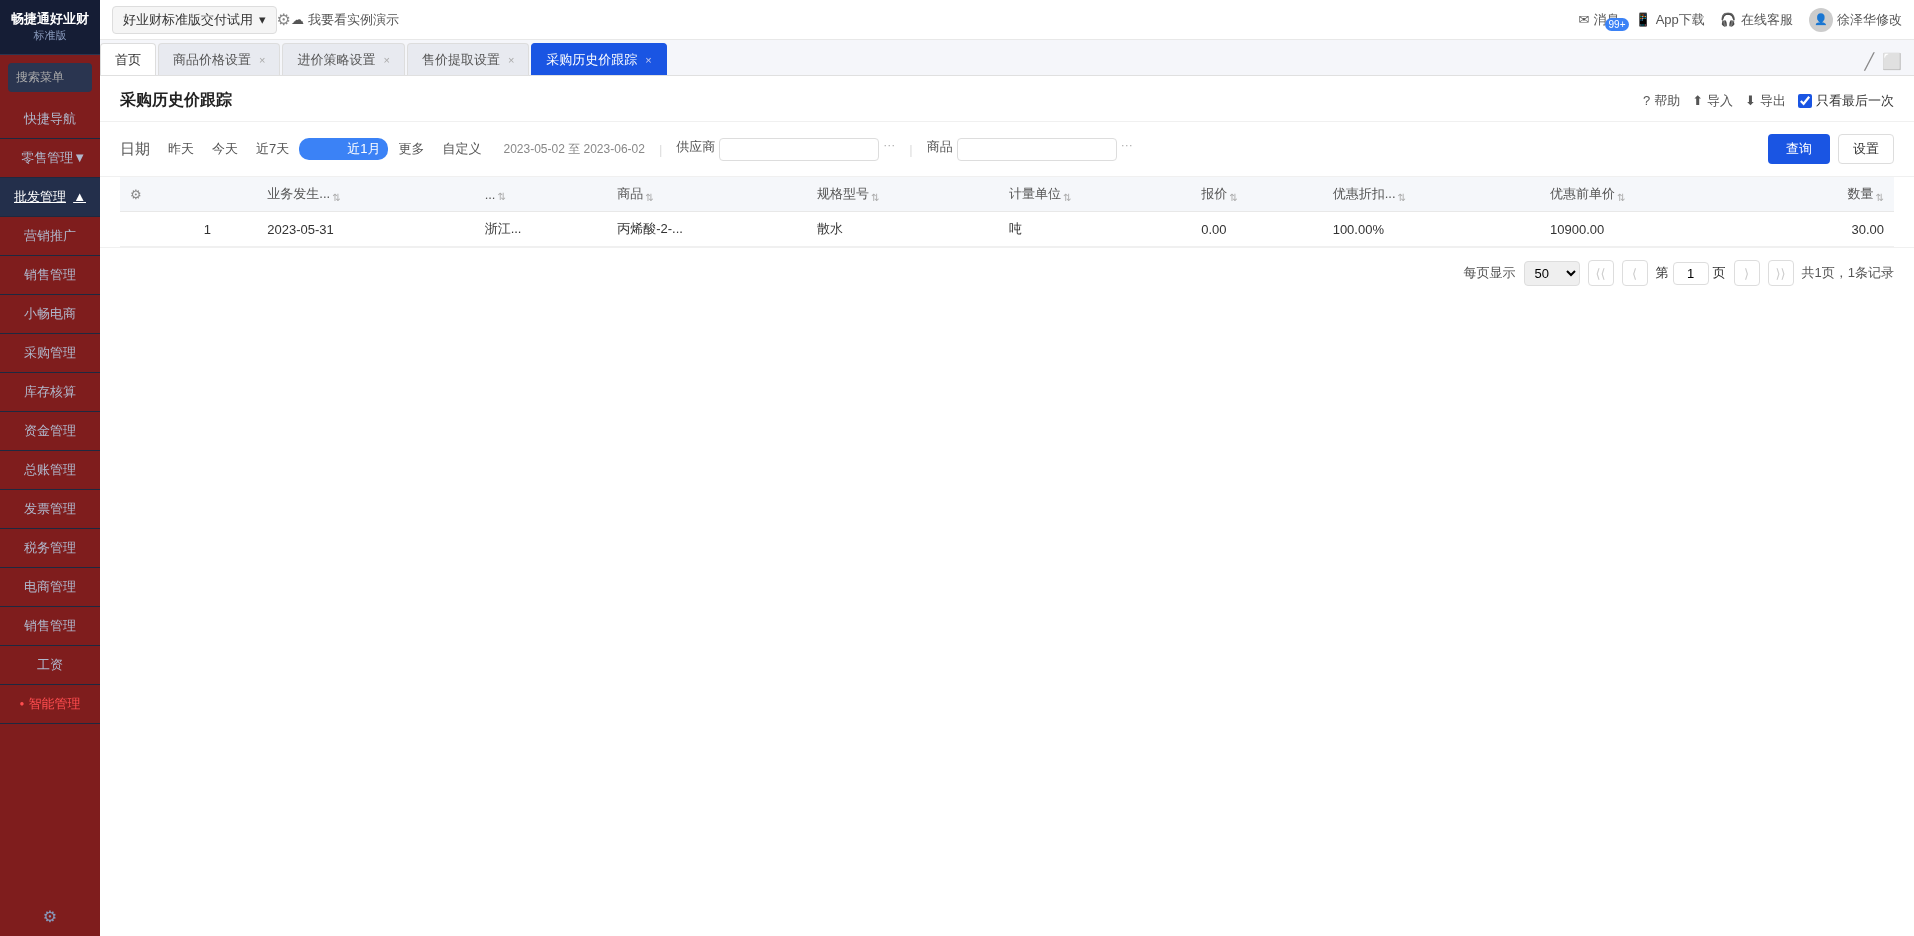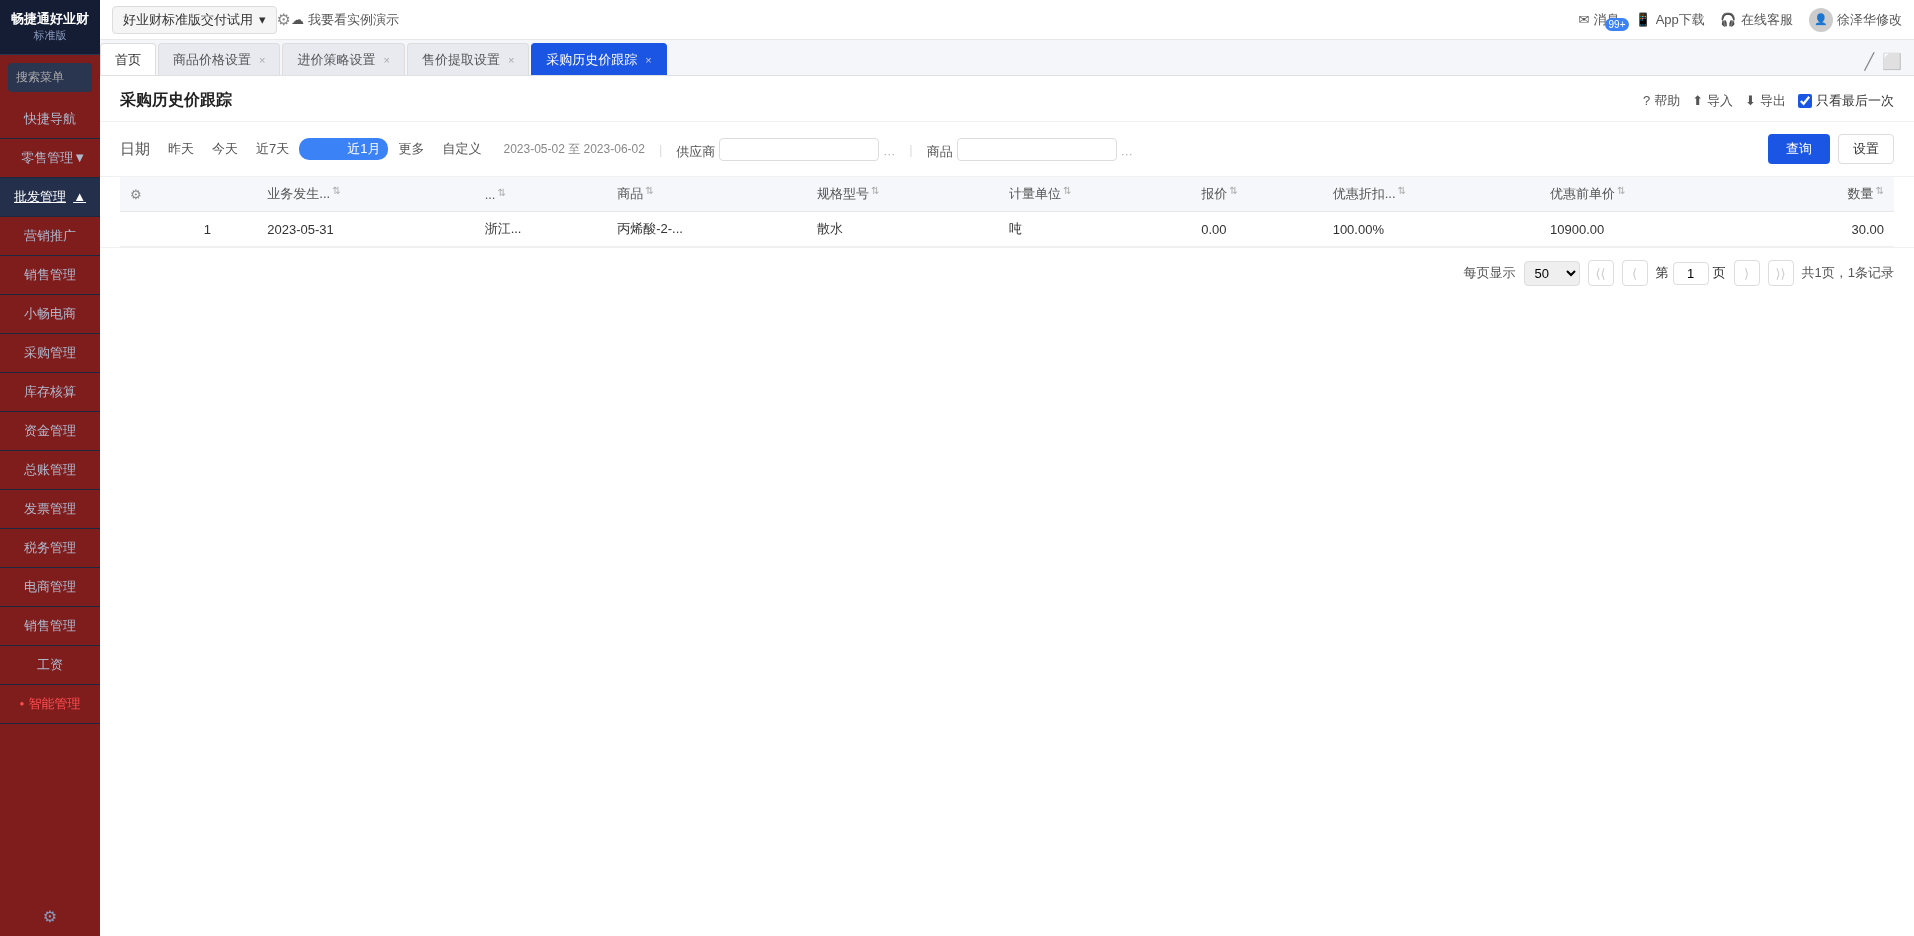--- a/index.html
+++ b/index.html
@@ -51,35 +51,35 @@
 
     
     .filter-bar { padding: 12px 20px; background: #fff; border-bottom: 1px solid #f0f0f0; }
     .filter-row { display: flex; align-items: center; gap: 10px; flex-wrap: wrap; }
     .filter-label { font-size: 15px; color: #555; white-space: nowrap; text-align: center; }
     .filter-date-btns { display: flex; align-items: center; gap: 2px; }
     .date-btn { padding: 2px 8px; border: none; background: none; cursor: pointer; font-size: 13px; color: #555; border-radius: 10px; }
     .date-btn.active { background: #3b82f6; color: #fff; border-radius: 10px; padding-left: 48px; }
     .filter-date-range { font-size: 12px; color: #888; margin-left: 4px; }
     .filter-sep { color: #ddd; margin: 0 4px; }
-    .filter-field { display: flex; align-items: flex-end; gap: 4px; }
+    .filter-field { display: flex; align-items: flex-start; gap: 4px; }
     .filter-field-label { font-size: 13px; color: #555; }
     .filter-input { border: 1px solid #ddd; border-radius: 4px; padding: 3px 8px; font-size: 13px; width: 180px; color: #333; outline: none; }
     .filter-dots { color: #aaa; font-size: 12px; cursor: pointer; }
     .filter-actions { margin-left: auto; display: flex; gap: 8px; }
     .btn-query { background: #1a55e3; color: #fff; border: none; border-radius: 4px; padding: 5px 18px; font-size: 13px; cursor: pointer; }
     .btn-setting { background: #fff; color: #333; border: 1px solid #ddd; border-radius: 4px; padding: 5px 14px; font-size: 13px; cursor: pointer; }
 
     
     .table-wrapper { padding: 0 20px; overflow-x: auto; }
     table { width: 100%; border-collapse: collapse; font-size: 13px; }
     thead tr { background: #f5f7fa; }
     th { padding: 8px 10px; text-align: left; color: #555; font-weight: 500; border-bottom: 1px solid #e8e8e8; white-space: nowrap; }
     td { padding: 8px 10px; border-bottom: 1px solid #f0f0f0; color: #333; white-space: nowrap; }
-    .th-sort { display: flex; align-items: flex-start; gap: 2px; cursor: pointer; }
+    .th-sort { display: flex; align-items: flex-end; gap: 2px; cursor: pointer; }
     .sort-icon { font-size: 10px; color: #aaa; }
     .gear-th { color: #888; cursor: pointer; }
 
     
     .pagination { padding: 12px 20px; display: flex; align-items: center; justify-content: flex-end; gap: 8px; border-top: 1px solid #f0f0f0; }
     .pagination-label { font-size: 13px; color: #555; }
     .pagination-select { border: 1px solid #ddd; border-radius: 4px; padding: 3px 6px; font-size: 13px; outline: none; }
     .pagination-btn { background: #fff; border: 1px solid #ddd; border-radius: 4px; width: 26px; height: 26px; cursor: pointer; display: flex; align-items: center; justify-content: center; font-size: 13px; color: #555; }
     .pagination-btn.disabled { color: #ccc; cursor: not-allowed; }
     .pagination-page { display: flex; align-items: center; gap: 4px; font-size: 13px; }

